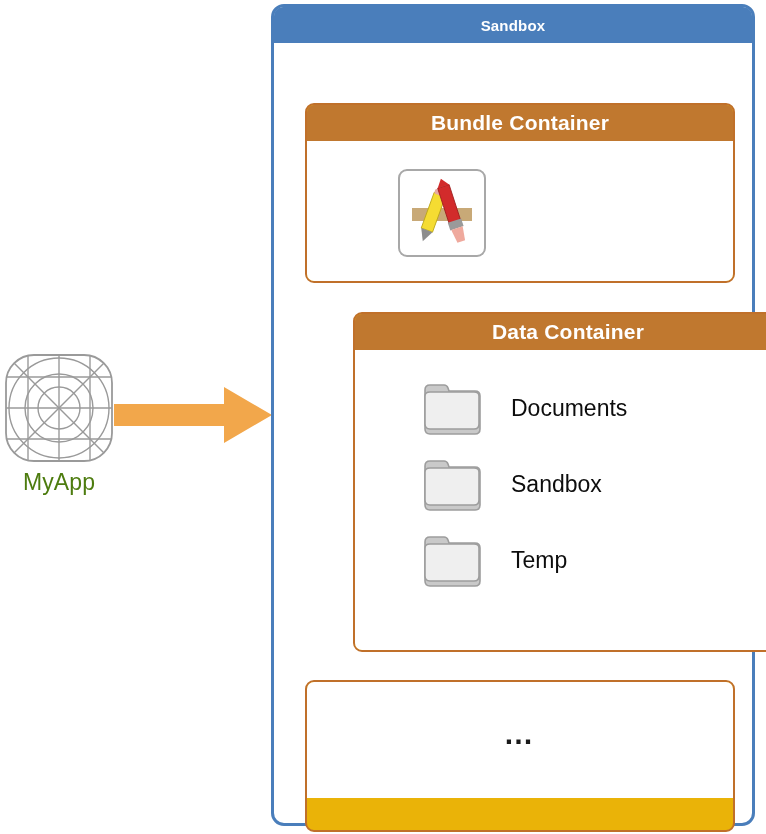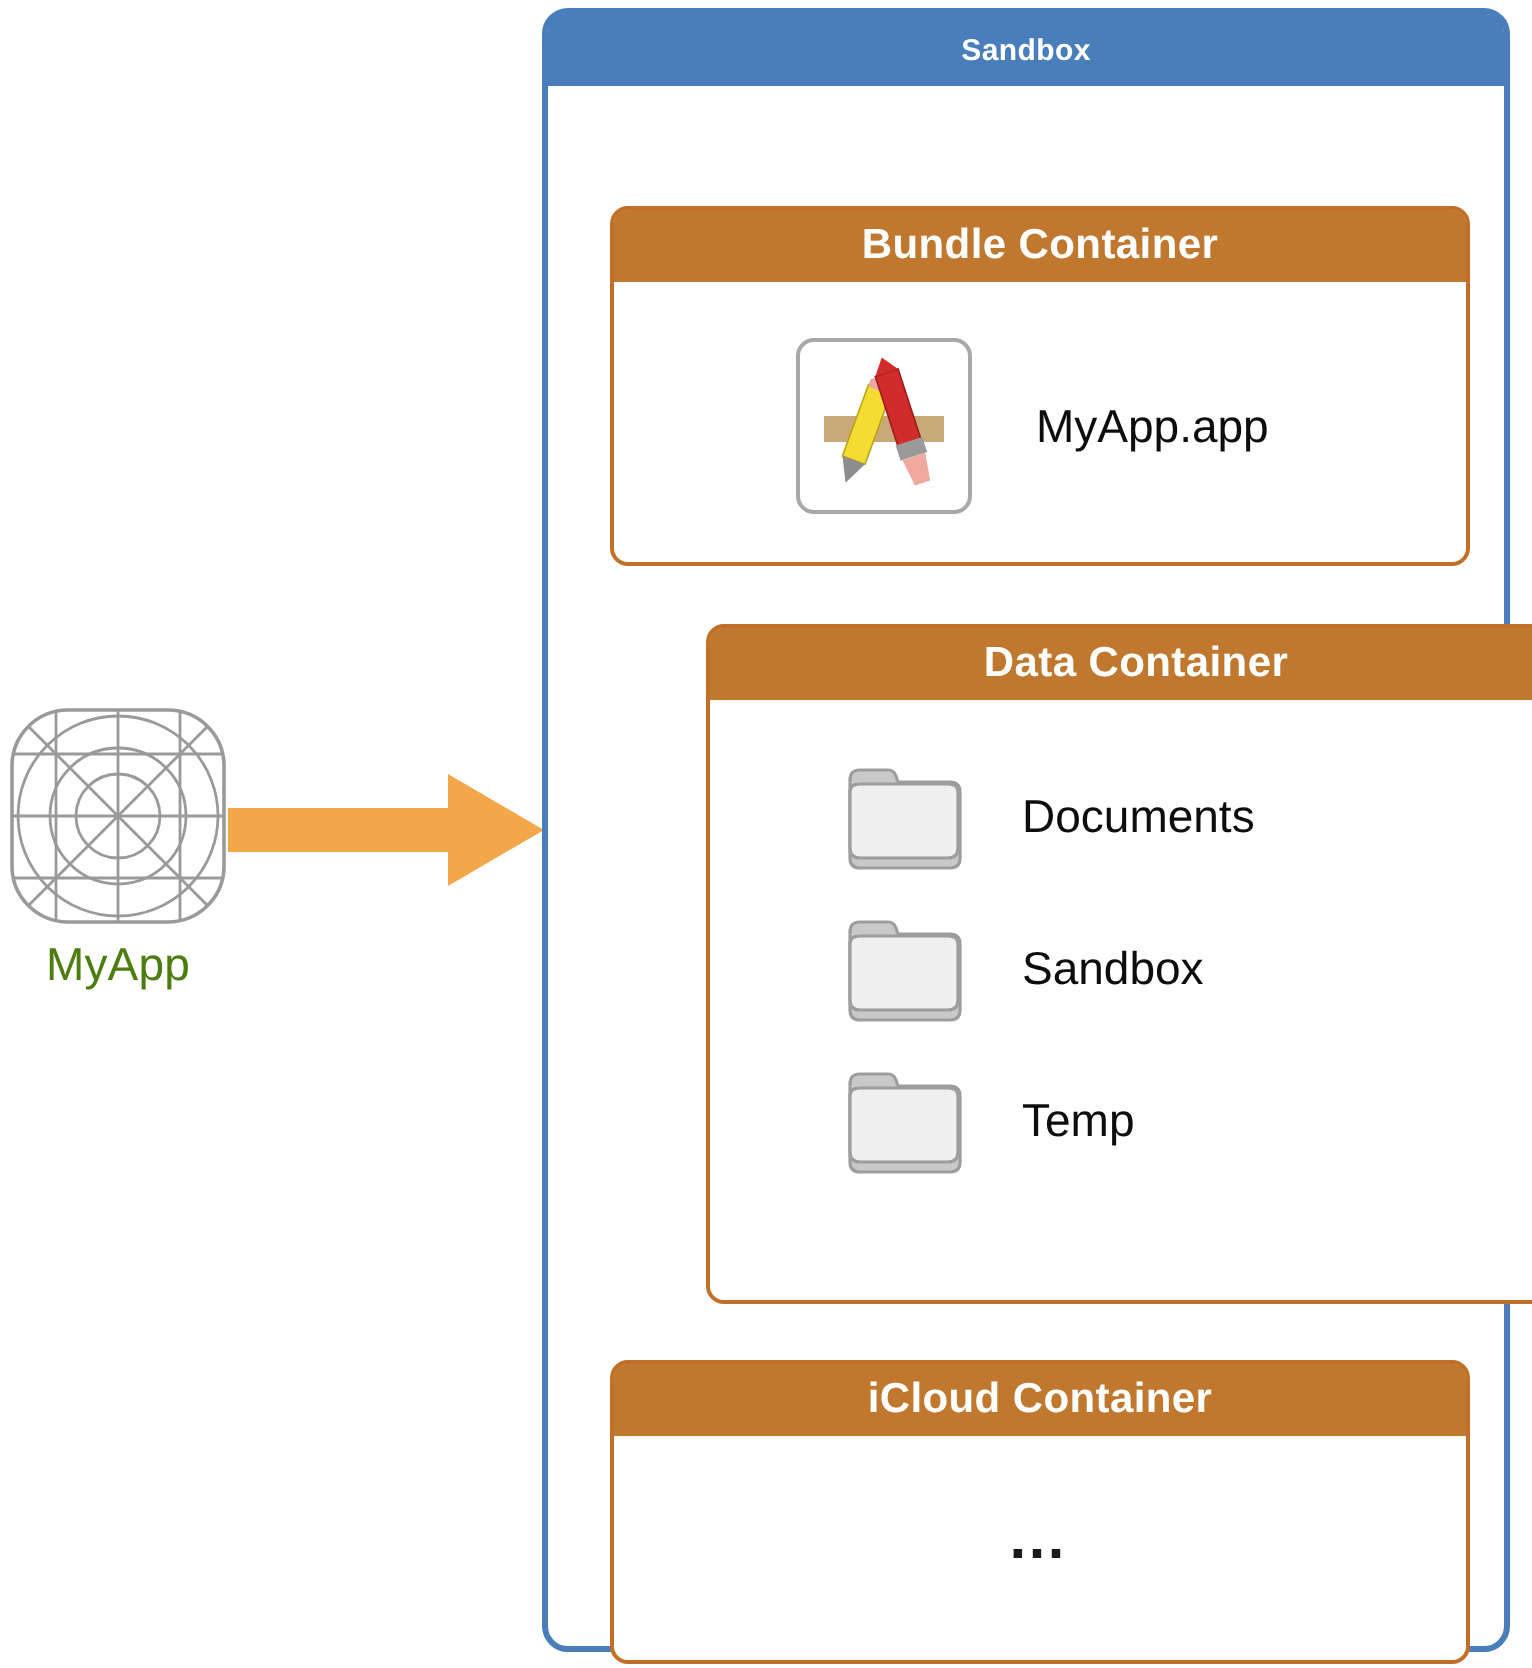--- a/index.html
+++ b/index.html
@@ -244,21 +244,20 @@
                 </g>
 
                 <g transform="rotate(-18 52 42)">
                   <rect x="46" y="14" width="12" height="38" fill="#D22B2B" stroke="#9d1b1b" stroke-width="0.8"></rect>
                   <path d="M 46,14 L 58,14 L 52,6 Z" fill="#D22B2B"></path>
                   <rect x="45" y="50" width="14" height="8" fill="#9a9a9a"></rect>
                   <path d="M 46,58 L 58,58 L 56,72 L 48,72 Z" fill="#EFA99D"></path>
                 </g>
               </svg>
             </div>
-            <div id="bundle-app-label">MyApp.app</div>
           </div>
         </div>
       </div>
 
       <div id="data-container" class="container-box">
         <div class="container-header">Data Container</div>
         <div class="container-body">
           <div id="folder-list">
 
             <div class="folder-row">
@@ -289,21 +288,20 @@
                 </svg>
               </div>
               <div class="folder-label">Temp</div>
             </div>
 
           </div>
         </div>
       </div>
 
       <div id="icloud-container" class="container-box">
-        <div class="container-header">iCloud Container</div>
         <div class="container-body">
           <div id="icloud-ellipsis">…</div>
         </div>
       </div>
 
     </div>
   </div>
 </div>
 
 </body></html>

